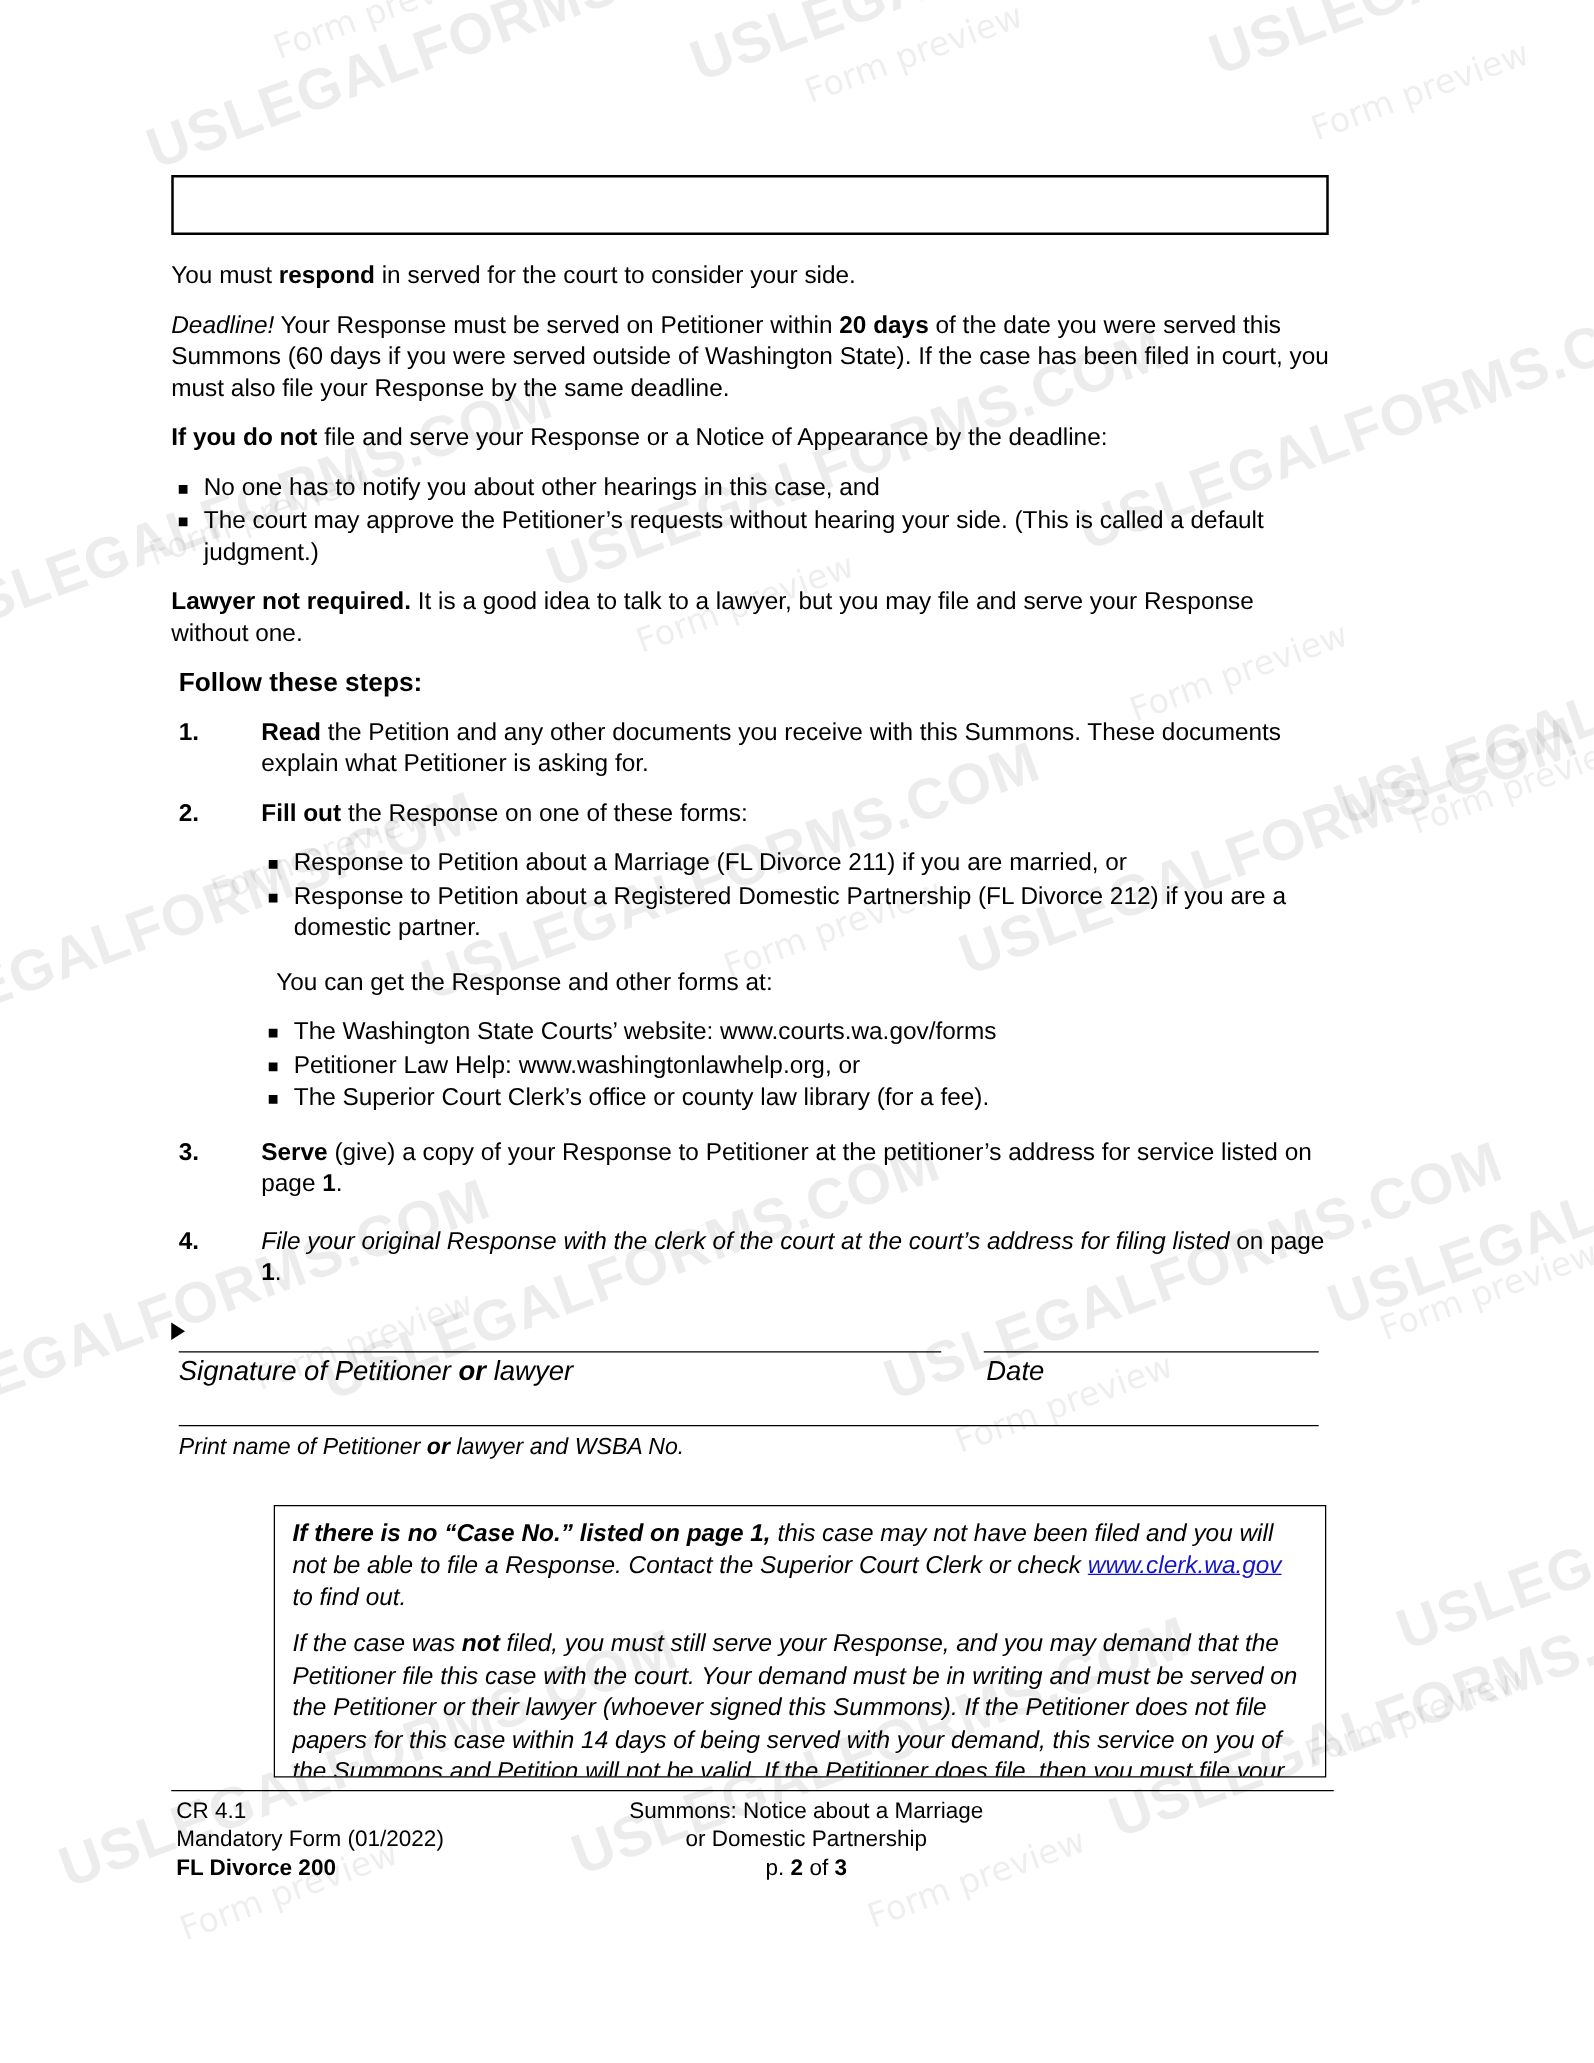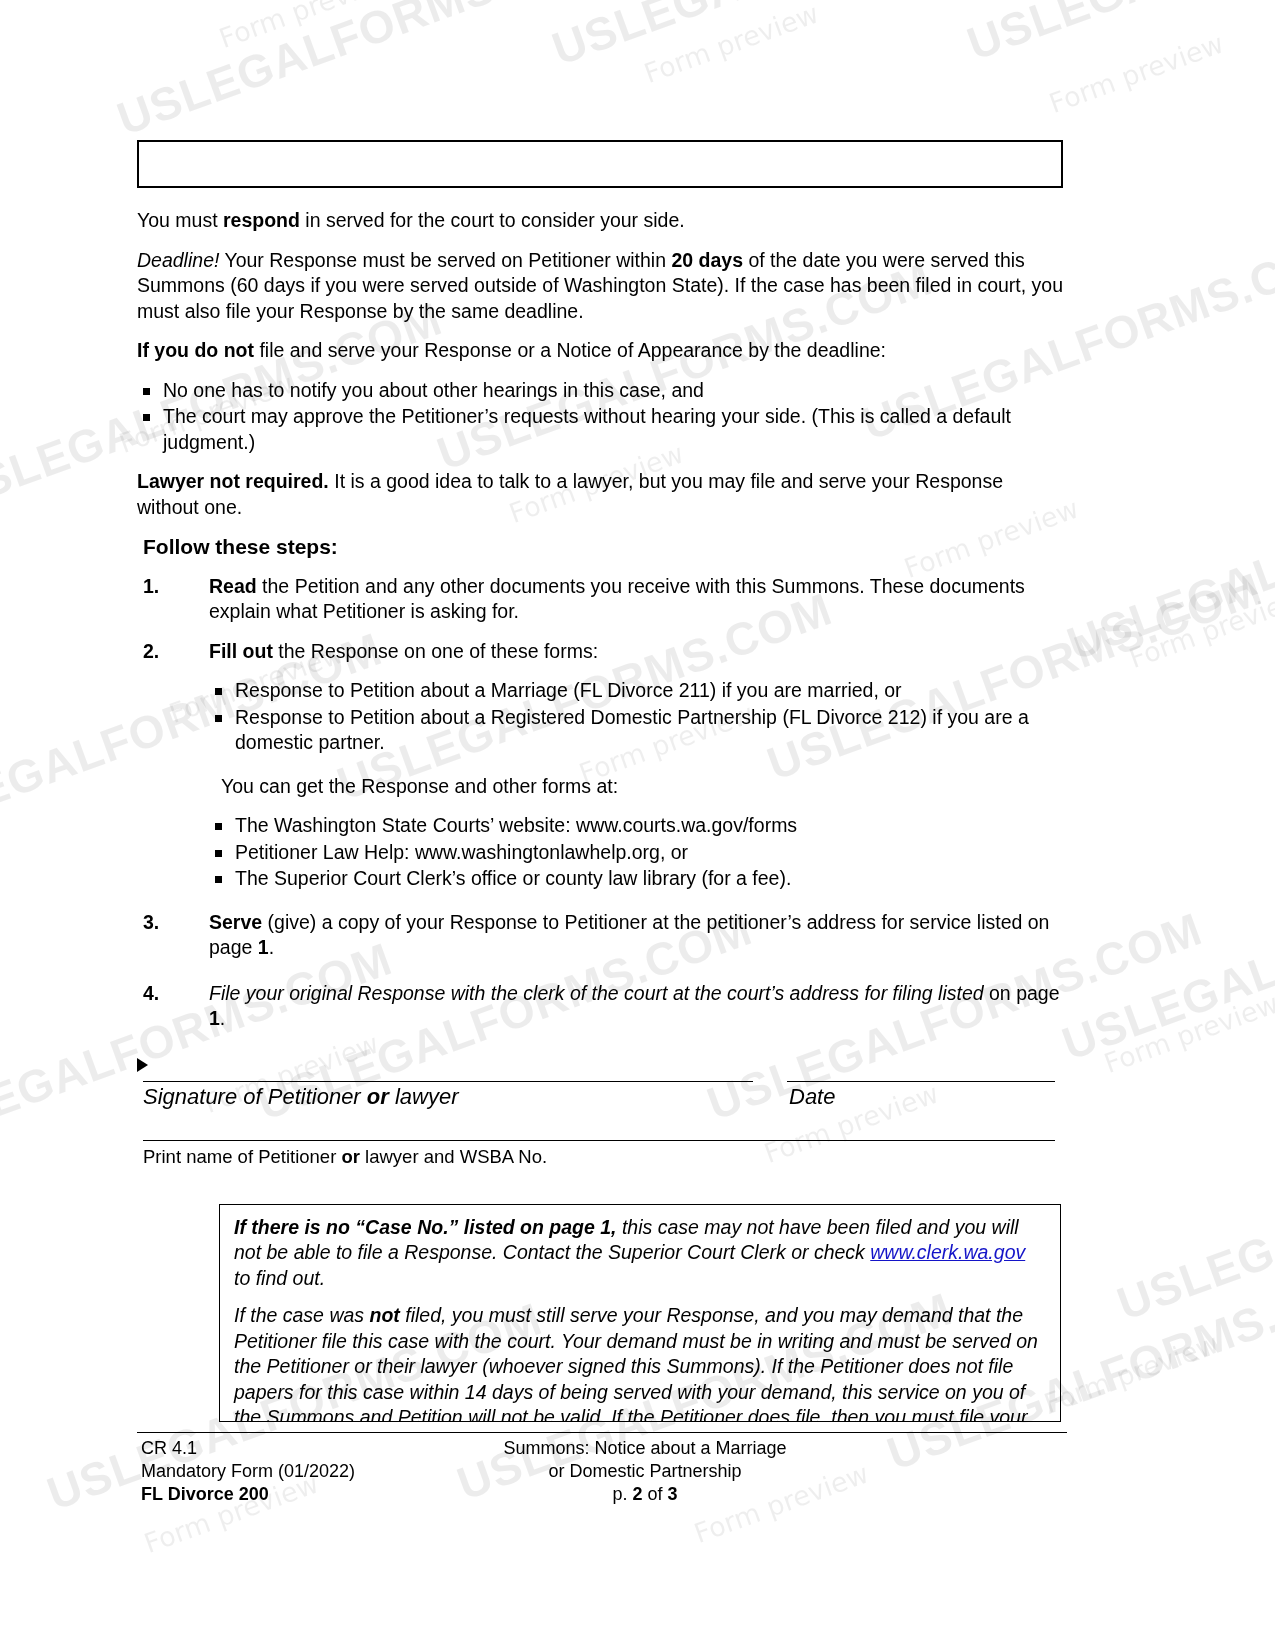--- a/index.html
+++ b/index.html
@@ -159,20 +159,21 @@
   .printname-wrap {
     position: relative;
     margin-top: 36px;
     height: 40px;
   }
   .print-line { left: 6px; top: 0px; width: 912px; }
   .print-label {
     position: absolute;
     top: 4px;
     left: 6px;
+    font-style: italic;
     font-size: 18.5px;
   }
 
   
   .note-box {
     margin: 24px 0 0 82px;
     width: 842px;
     box-sizing: border-box;
     border: 1.6px solid #000;
     padding: 10px 14px 8px 14px;

